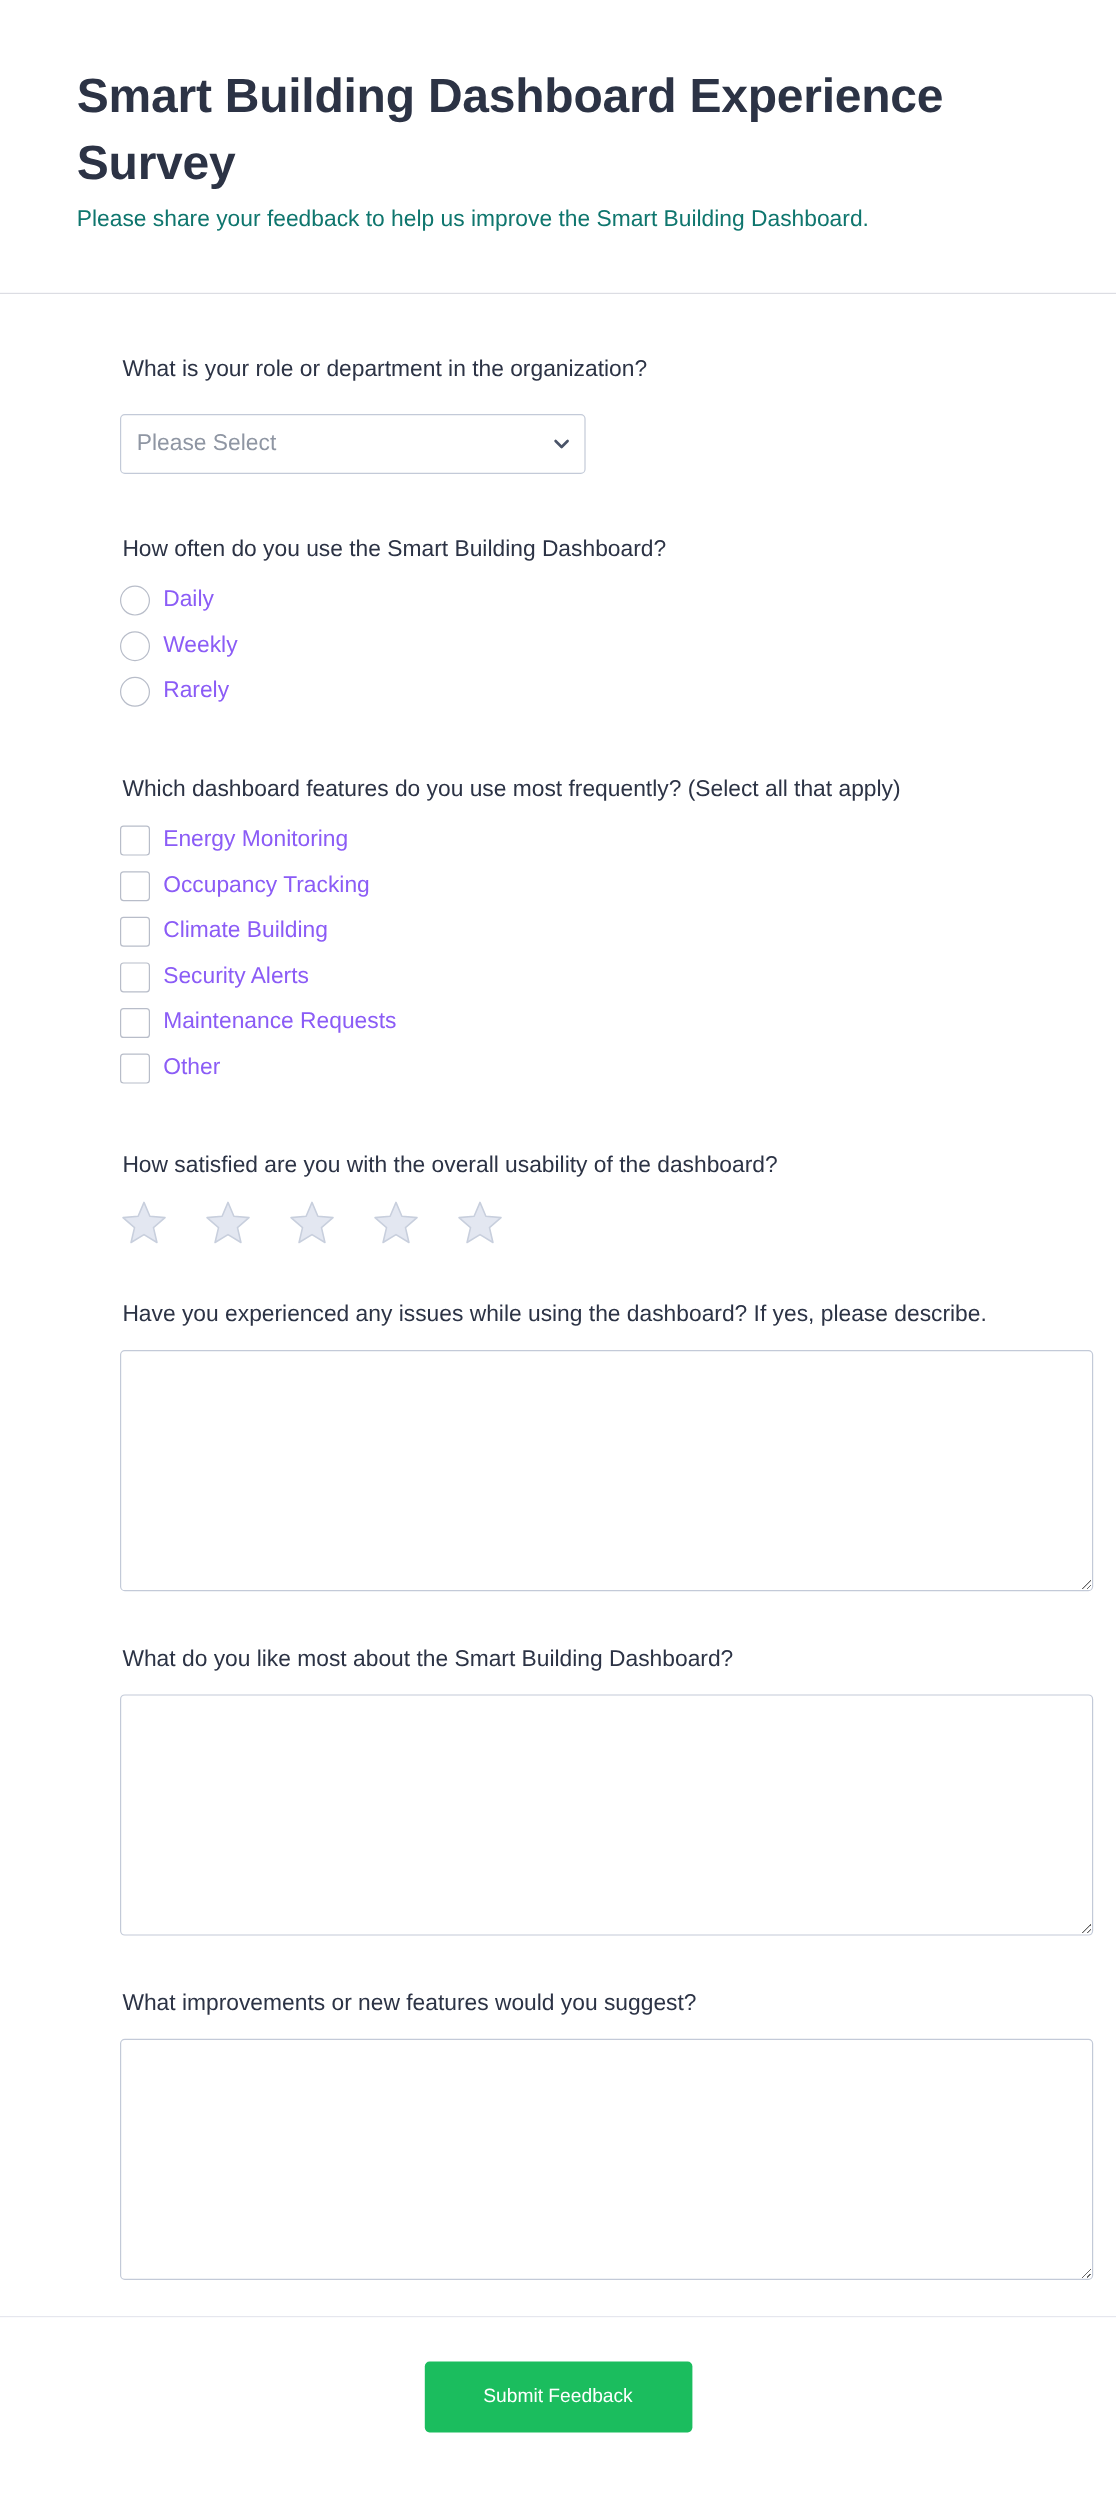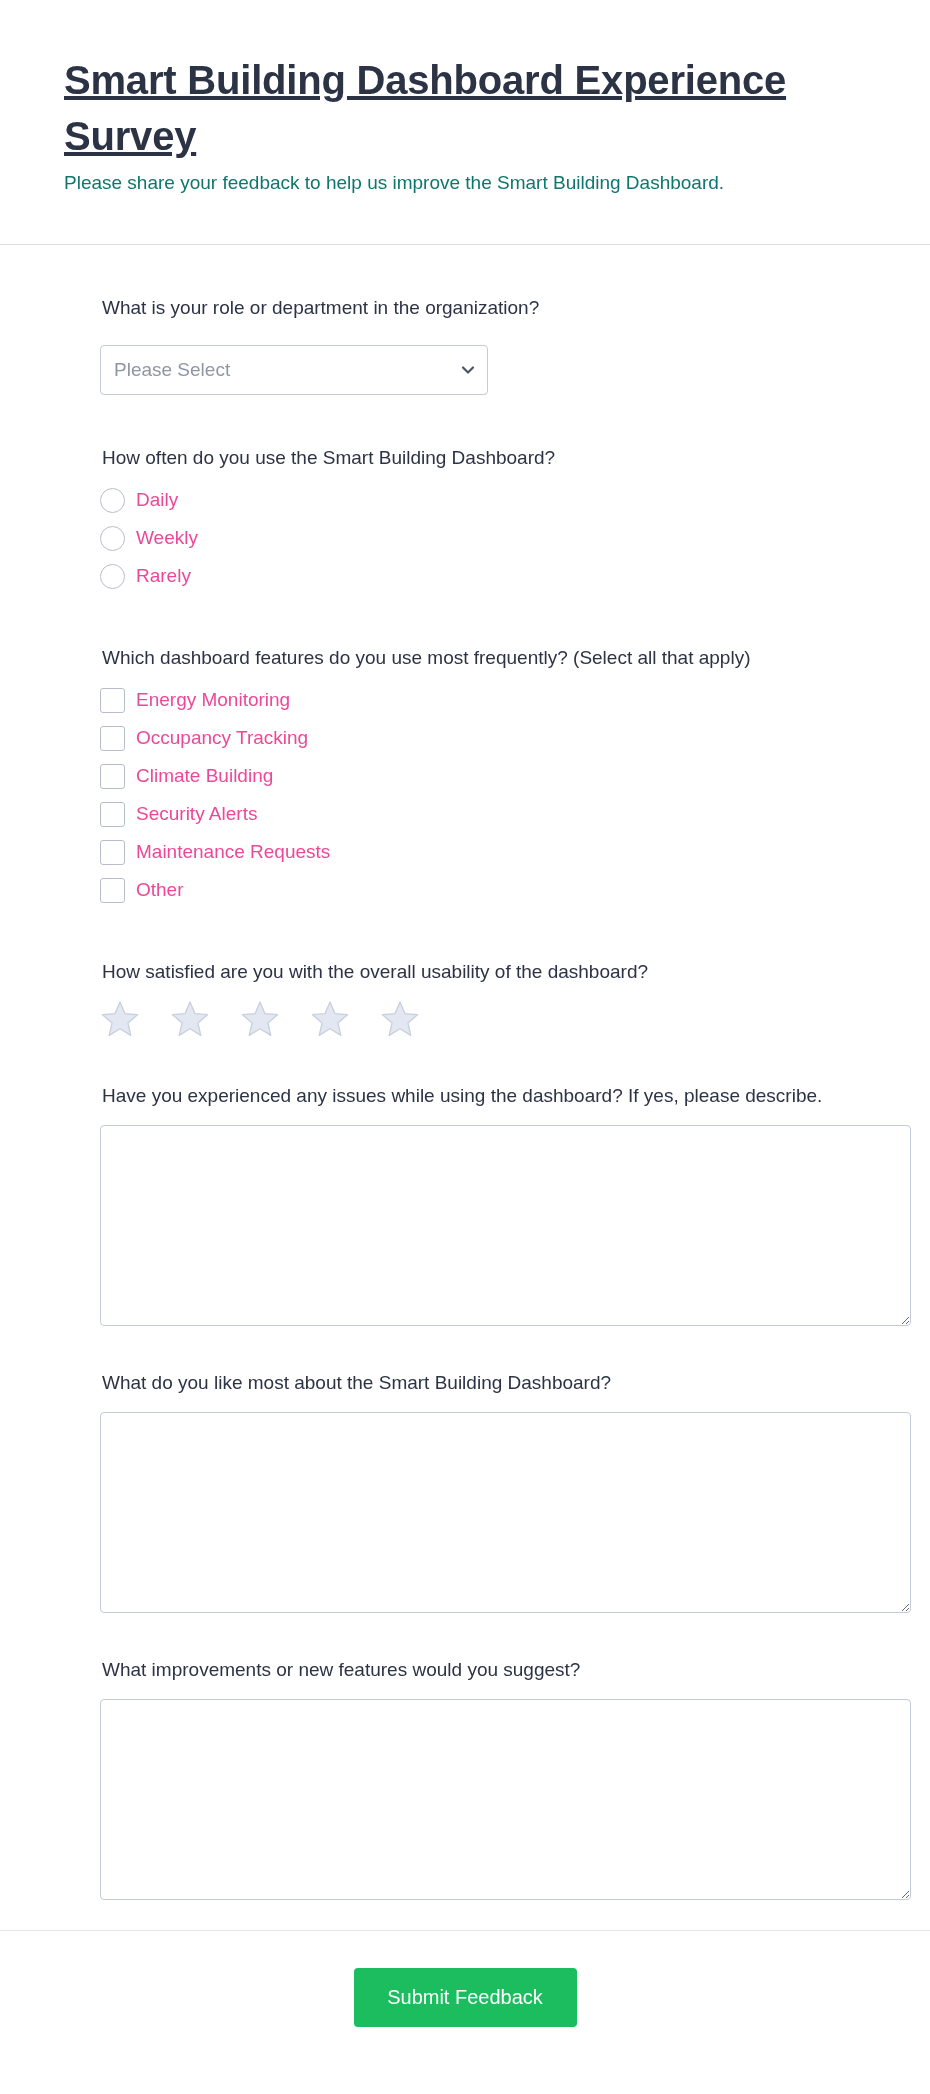--- a/index.html
+++ b/index.html
@@ -1,34 +1,34 @@
 <!DOCTYPE html>
 <html><head>
 <meta charset="utf-8">
 <style>
   * { box-sizing: border-box; margin: 0; padding: 0; }
   html, body { width: 930px; background: #ffffff; }
   body { font-family: "Liberation Sans", "DejaVu Sans", sans-serif; color: #2c3345; }
   .header { padding: 52px 64px 52px 64px; border-bottom: 1px solid #dcdde3; height: 245px; }
-  .title { font-size: 40px; font-weight: bold; line-height: 56px; color: #2c3345; letter-spacing: -0.2px; width: 800px; text-decoration: underline; }
+  .title { font-size: 40px; font-weight: bold; line-height: 56px; color: #2c3345; letter-spacing: -0.2px; width: 800px; }
   .subtitle { font-size: 19px; color: #0f766e; margin-top: 6px; line-height: 26px; }
   .form { padding: 0 100px; }
   .q { padding-top: 50px; }
   .q-label { font-size: 19px; color: #2c3345; line-height: 26px; padding-left: 2px; }
   .select { margin-top: 24px; width: 388px; height: 50px; border: 1px solid #c3cad8; border-radius: 4px; position: relative; display: flex; align-items: center; padding-left: 13px; font-size: 19px; color: #8f96a3; }
   .select .chev { position: absolute; right: 10px; top: 15px; width: 18px; height: 18px; }
   .options { margin-top: 10px; }
-  .opt { display: flex; align-items: center; height: 38px; font-size: 19px; color: #ec4899; }
+  .opt { display: flex; align-items: center; height: 38px; font-size: 19px; color: #8b5cf6; }
   .radio { width: 25px; height: 25px; border: 1px solid #b8bdc9; border-radius: 50%; margin-right: 11px; flex: none; }
   .check { width: 25px; height: 25px; border: 1px solid #b8bdc9; border-radius: 3px; margin-right: 11px; flex: none; }
   .stars { display: flex; margin-top: 14px; gap: 30px; }
   .star { width: 40px; height: 40px; }
   textarea { display: block; margin-top: 16px; width: 811px; height: 201px; border: 1px solid #c3cad8; border-radius: 4px; resize: vertical; font-family: "Liberation Sans", sans-serif; font-size: 16px; padding: 10px; color: #2c3345; }
   .footer { margin-top: 30px; border-top: 1px solid #e6e7ee; padding-top: 37px; padding-bottom: 50px; display: flex; justify-content: center; }
-  .submit { background: #1bbd5e; color: #ffffff; border: none; border-radius: 4px; width: 223px; height: 59px; font-size: 20px; font-family: "Liberation Sans", sans-serif; cursor: pointer; }
+  .submit { background: #1bbd5e; color: #ffffff; border: none; border-radius: 4px; width: 223px; height: 59px; font-size: 16px; font-family: "Liberation Sans", sans-serif; cursor: pointer; }
 </style>
 </head>
 <body>
 
 <div class="header">
   <h1 class="title">Smart Building Dashboard Experience Survey</h1>
   <p class="subtitle">Please share your feedback to help us improve the Smart Building Dashboard.</p>
 </div>
 
 <div class="form">

